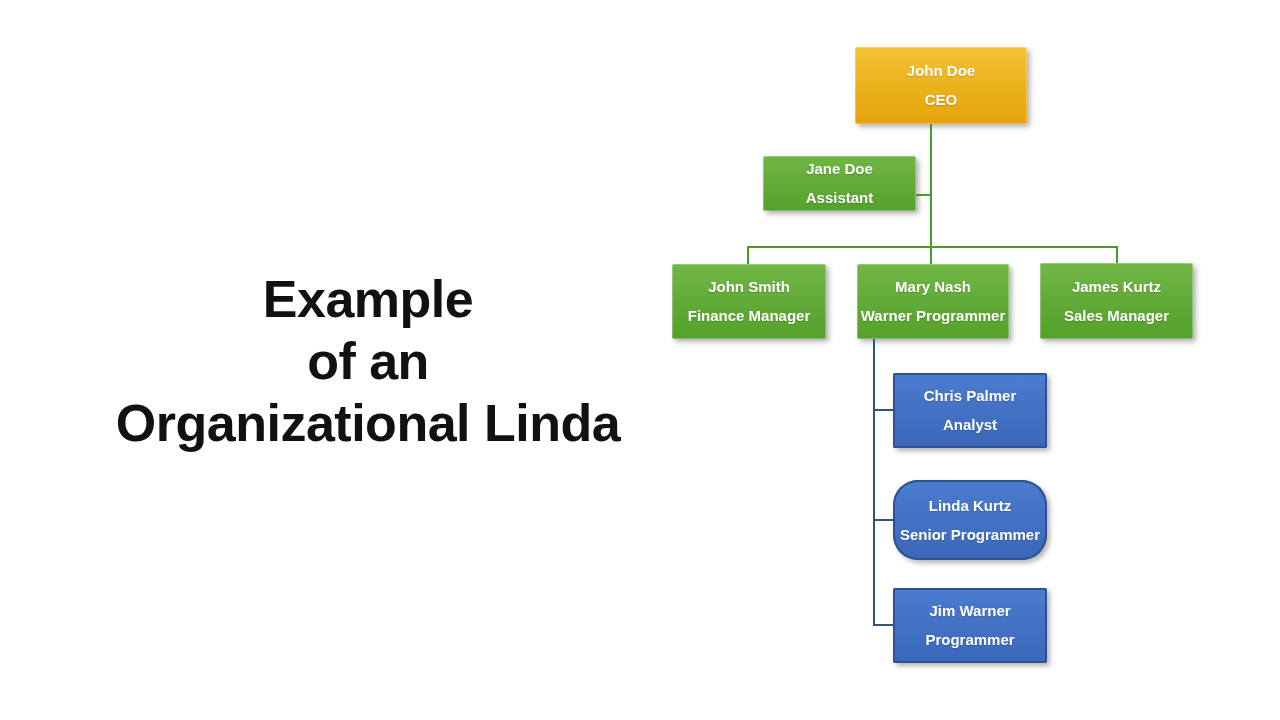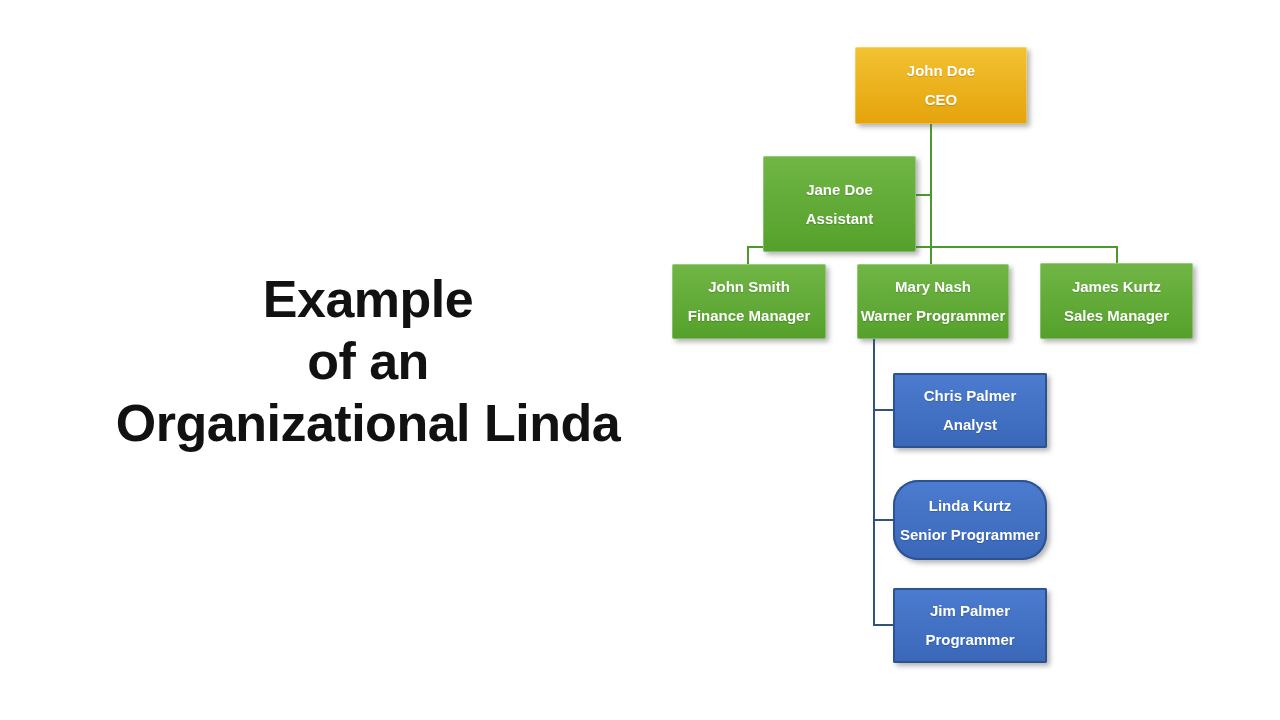--- a/index.html
+++ b/index.html
@@ -48,21 +48,21 @@
   .org-node .node-name, .org-node .node-role { line-height: 18px; white-space: nowrap; }
 
   .c-gold  { background: linear-gradient(180deg, var(--gold_top, #F3C232) 0%, var(--gold_bottom, #E5A30B) 100%); }
   .c-green { background: linear-gradient(180deg, var(--green_top, #70B646) 0%, var(--green_bottom, #55A02B) 100%); }
   .c-blue  {
     background: linear-gradient(180deg, var(--blue_top, #4C7CD0) 0%, var(--blue_bottom, #3A67B8) 100%);
     box-shadow: 3px 3px 5px rgba(90,90,90,0.45), inset 0 0 0 2px var(--blue_border, #2E5191);
   }
 
   .n-ceo        { left: 855px;  top: 47px;  width: 172px; height: 77px; }
-  .n-assistant  { left: 763px;  top: 156px; width: 153px; height: 96px; text-align: center; }
+  .n-assistant  { left: 763px;  top: 156px; width: 153px; height: 55px; text-align: center; }
   .n-finance    { left: 672px;  top: 264px; width: 154px; height: 75px; }
   .n-chief      { left: 857px;  top: 264px; width: 152px; height: 75px; }
   .n-sales      { left: 1040px; top: 263px; width: 153px; height: 76px; }
   .n-analyst    { left: 893px;  top: 373px; width: 154px; height: 75px; }
   .n-senior     { left: 893px;  top: 480px; width: 154px; height: 80px; border-radius: 25px; }
   .n-programmer { left: 893px;  top: 588px; width: 154px; height: 75px; }
 
   
   .line { position: absolute; }
   .line.green { background: var(--green_line, #4C9A2C); }
@@ -128,17 +128,17 @@
     <span class="node-name">Chris Palmer</span>
     <span class="node-role">Analyst</span>
   </div>
 
   <div class="org-node n-senior c-blue">
     <span class="node-name">Linda Kurtz</span>
     <span class="node-role">Senior Programmer</span>
   </div>
 
   <div class="org-node n-programmer c-blue">
-    <span class="node-name">Jim Palmer</span>
+    <span class="node-name">Jim Warner</span>
     <span class="node-role">Programmer</span>
   </div>
 
 </div>
 
 </body></html>

